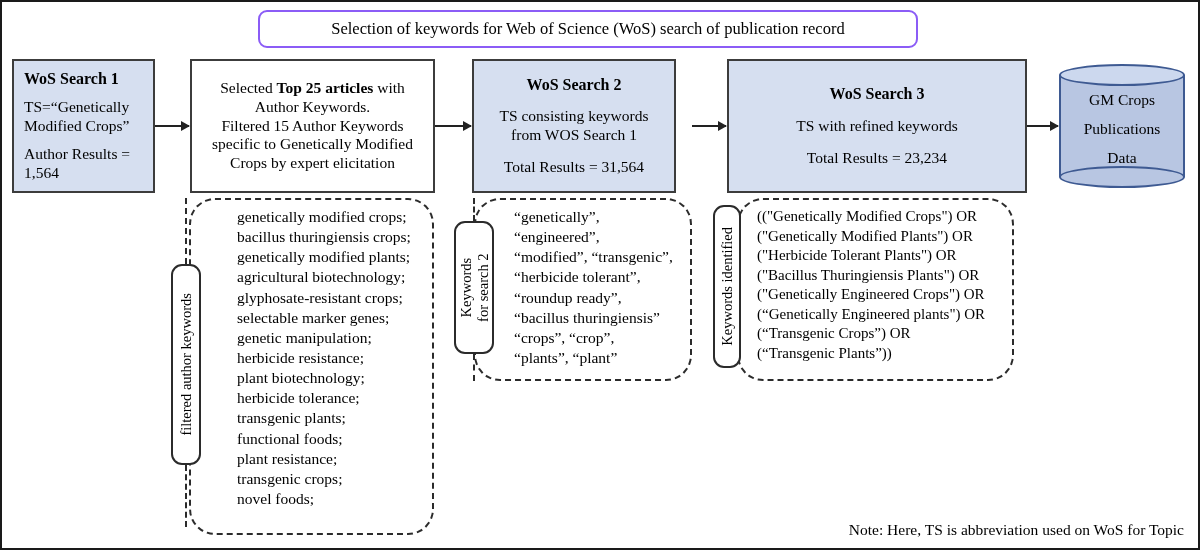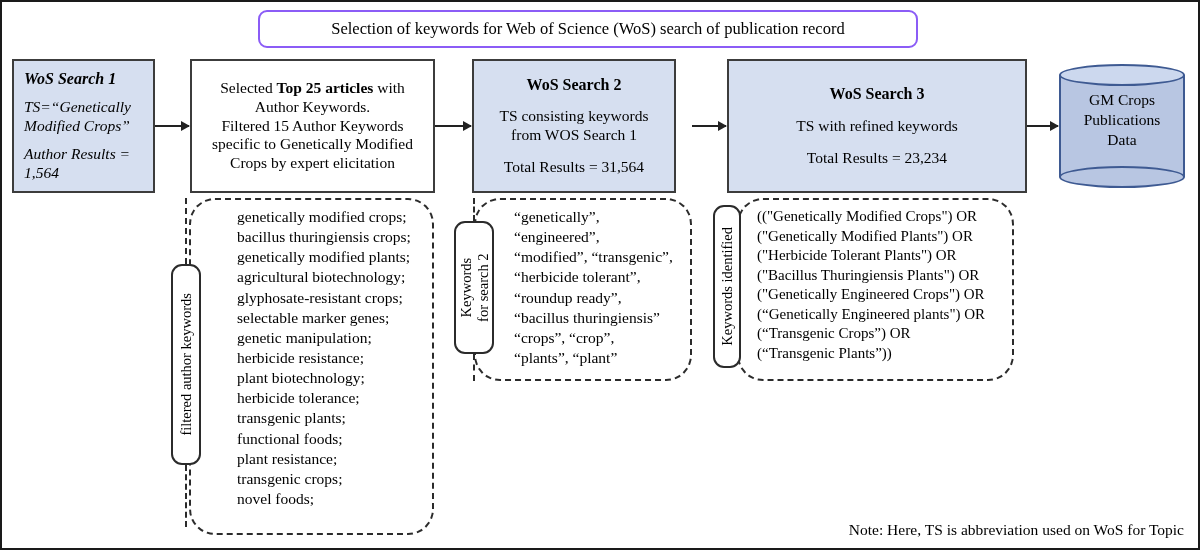--- a/index.html
+++ b/index.html
@@ -49,21 +49,21 @@
   }
   .proc-box.blue { background: #d6dff0; }
   .proc-box.white { background: #ffffff; }
   .proc-box .hdr {
     font-weight: bold;
     font-size: 16px;
   }
   .proc-box.centered { text-align: center; align-items: center; }
   .proc-box.lefted  { text-align: left; align-items: flex-start; }
 
-  #box1 { left: 10px;  top: 57px;  width: 143px; height: 134px; padding: 8px 10px; font-style: italic; }
+  #box1 { left: 10px;  top: 57px;  width: 143px; height: 134px; padding: 8px 10px; }
   #box2 { left: 188px; top: 57px;  width: 245px; height: 134px; padding: 6px 8px; }
   #box3 { left: 470px; top: 57px;  width: 204px; height: 134px; padding: 6px 5px; }
   #box4 { left: 725px; top: 57px;  width: 300px; height: 134px; padding: 6px 8px; }
 
   .gap-sm { height: 9px; }
   .gap-md { height: 13px; }
 
   
   #cylinder {
     position: absolute;
@@ -97,21 +97,21 @@
     background: #ccd8ee;
     border: 2px solid #3e5a92;
     border-radius: 50%;
     box-sizing: border-box;
   }
   #cylinder .cyl-label {
     position: absolute;
     left: 0; top: 26px;
     width: 126px; height: 78px;
     display: flex; flex-direction: column;
-    align-items: center; justify-content: flex-start;
+    align-items: center; justify-content: space-between;
     font-size: 15.5px; line-height: 1.28;
     text-align: center;
   }
 
   
   .arrow {
     position: absolute;
     height: 2px;
     background: #222;
   }

